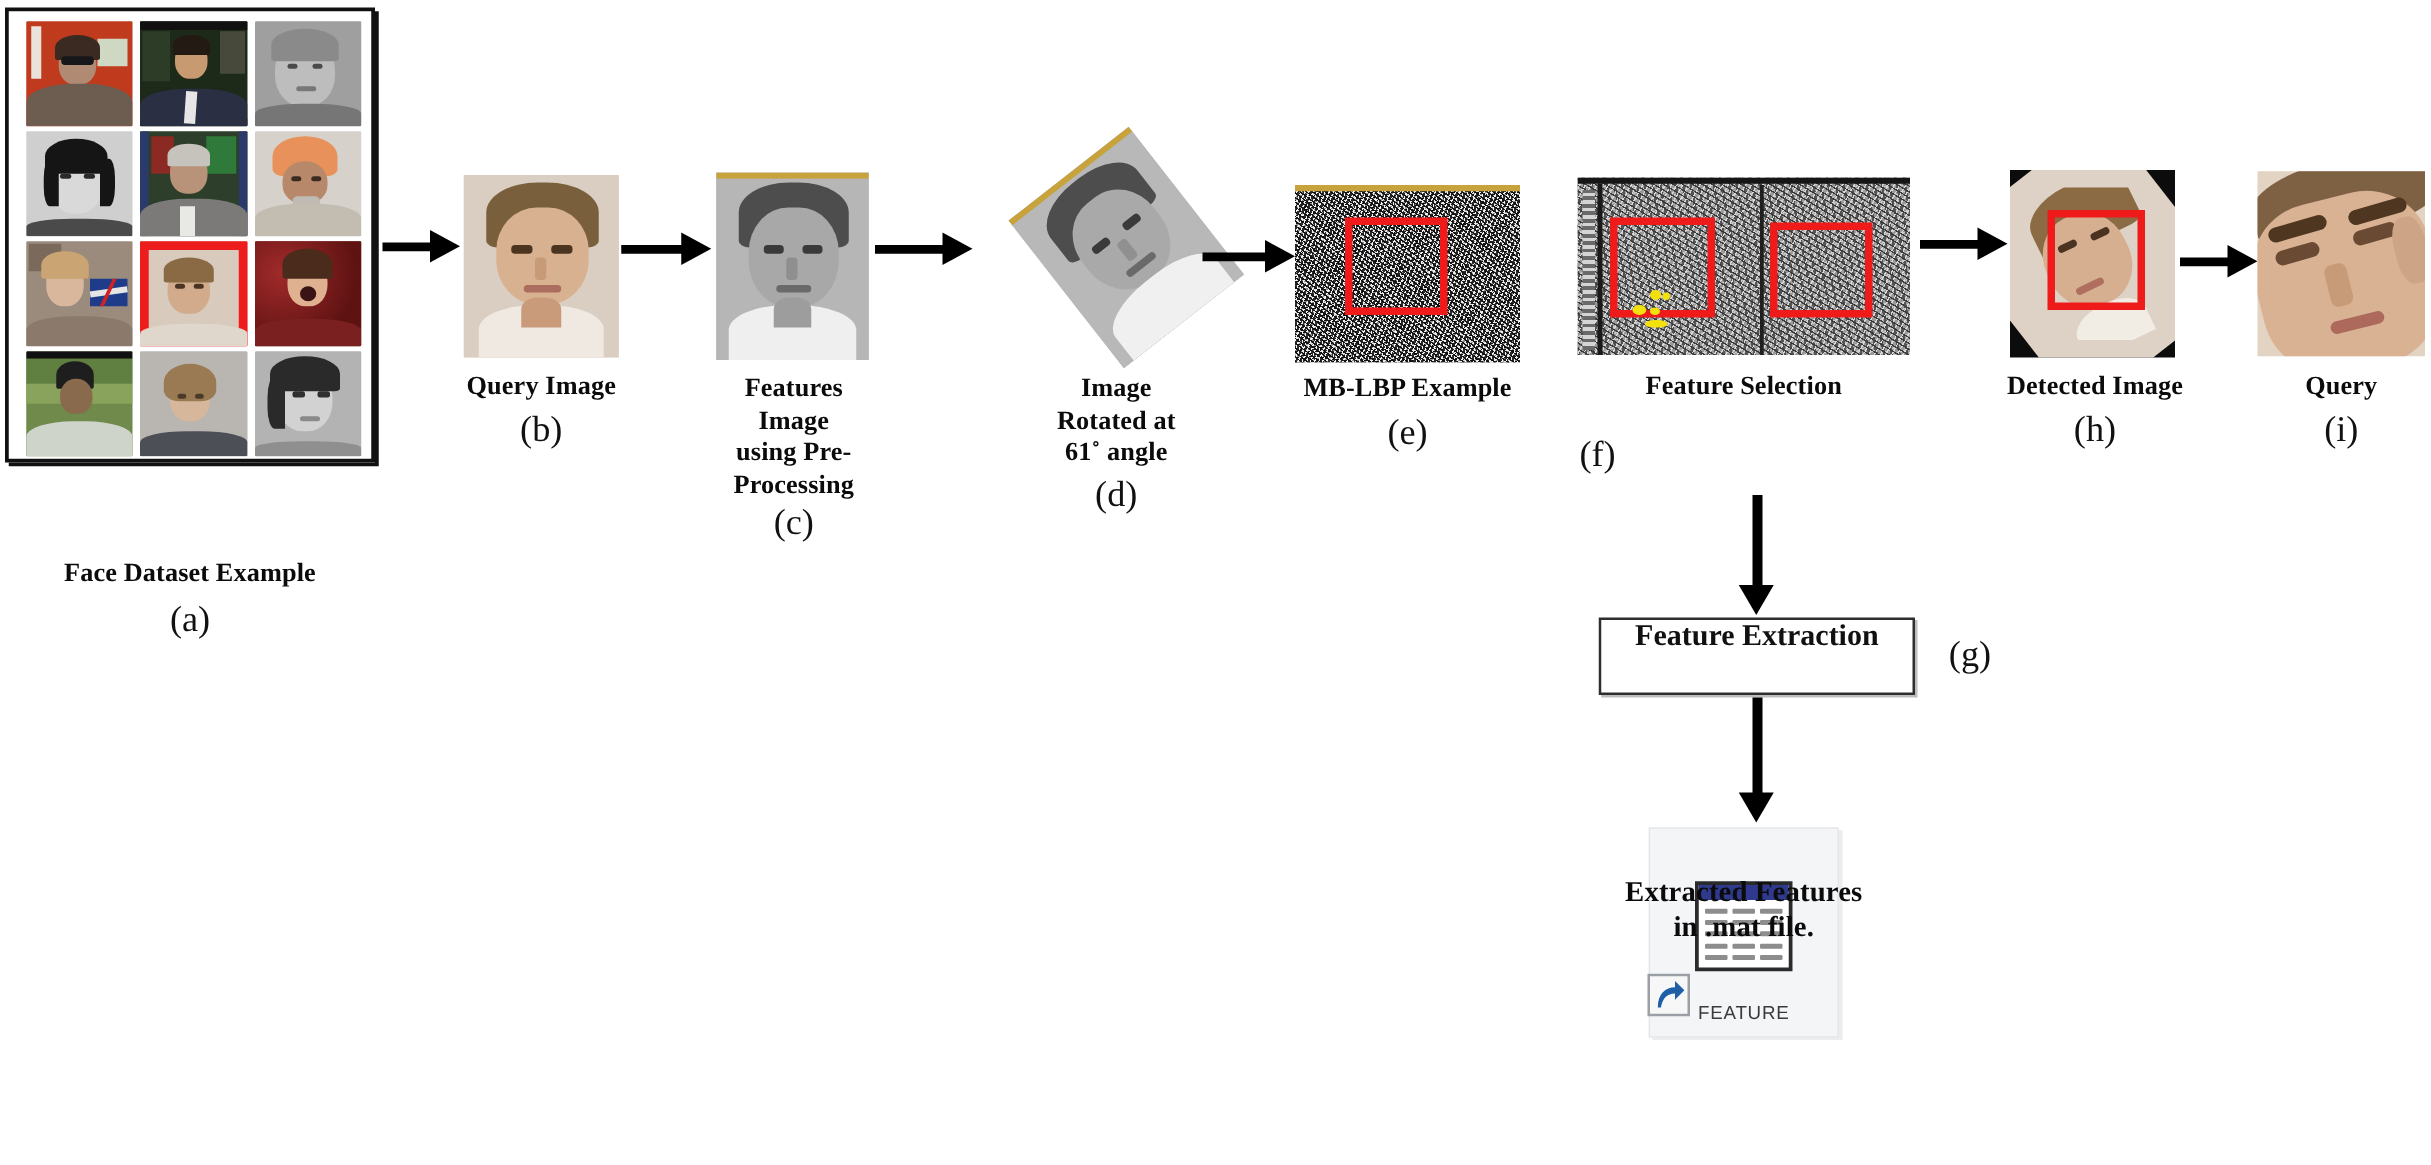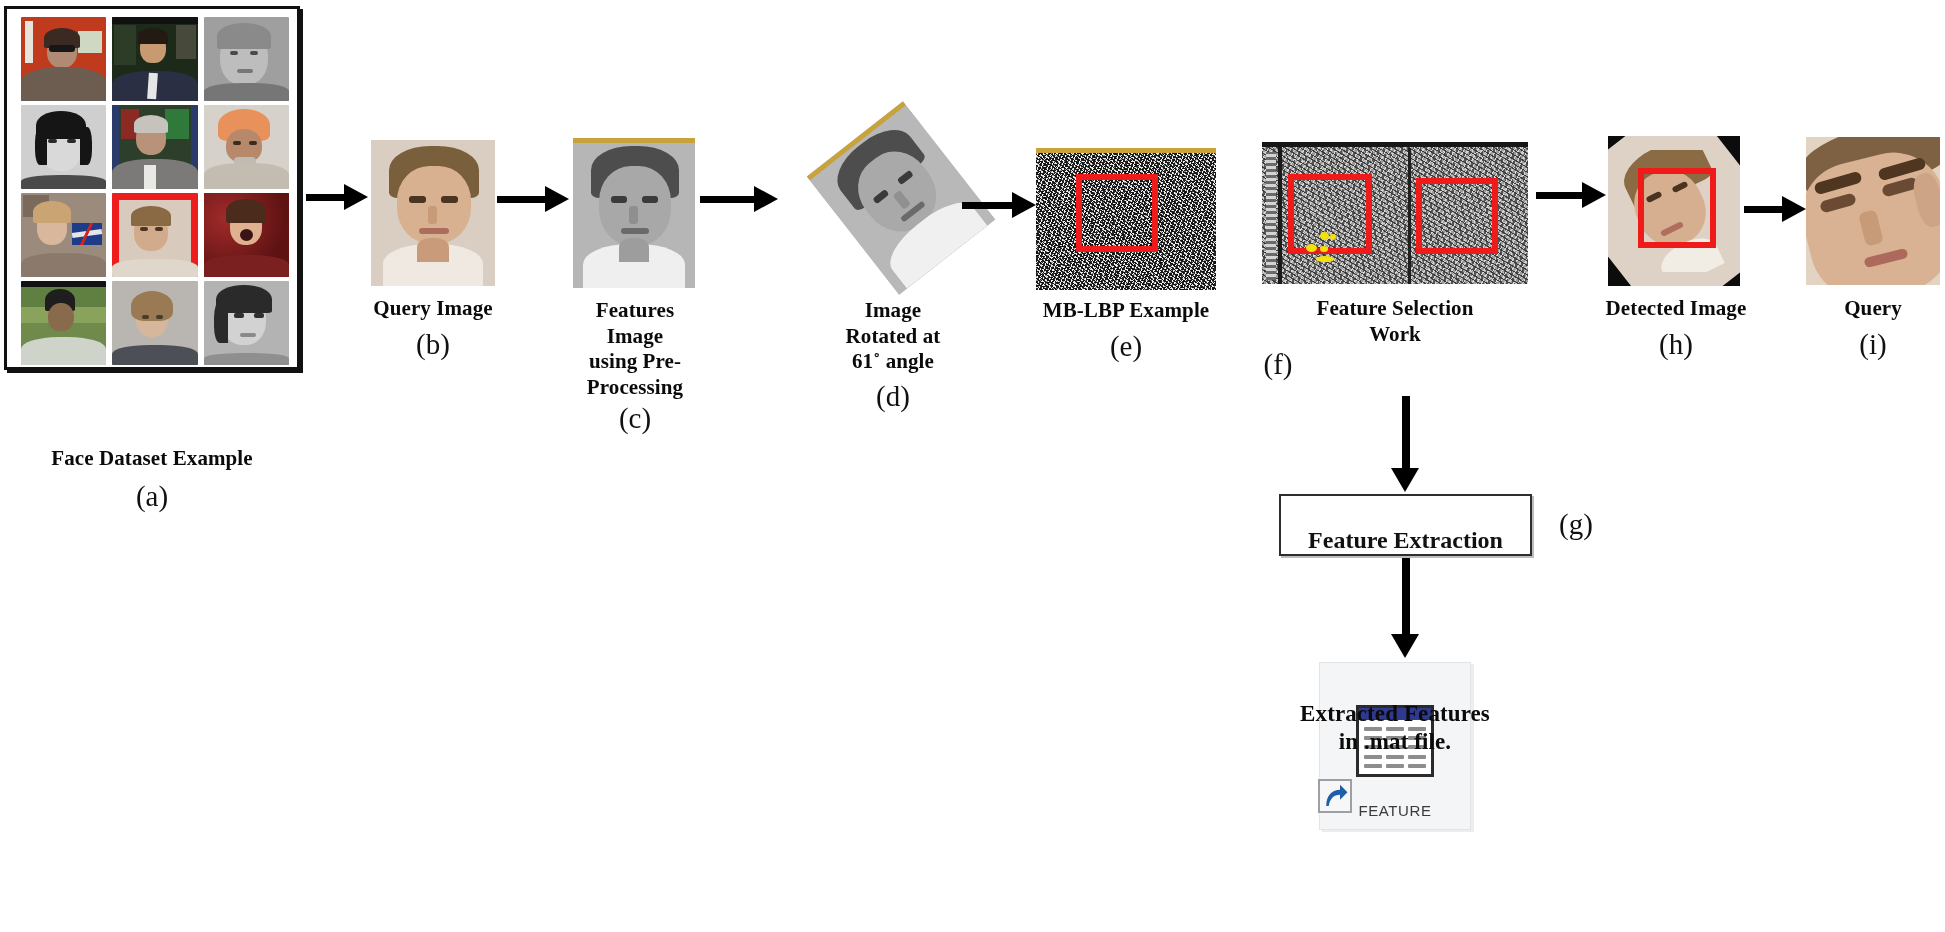--- a/index.html
+++ b/index.html
@@ -70,21 +70,21 @@
       repeating-linear-gradient(119deg,#d8d8d8 0 1px,transparent 1px 4px),
       repeating-linear-gradient(79deg,#545454 0 2px,transparent 2px 6px),
       repeating-linear-gradient(155deg,#c9c9c9 0 1px,transparent 1px 5px);
   }
   .redbox{position:absolute;border:6px solid #ef1b1b;box-sizing:border-box;}
   .topstrip{position:absolute;left:0;right:0;top:0;height:5px;background:#c8a33c;}
   
   #feature-extraction-box{
     position:absolute;left:1279px;top:494px;width:253px;height:62px;
     border:2px solid #2e2e2e;background:#fff;box-sizing:border-box;
-    display:flex;align-items:flex-end;justify-content:center;
+    display:flex;align-items:flex-start;justify-content:center;
     font-family:"Liberation Serif", serif;font-weight:bold;font-size:24px;color:#111;
     box-shadow:2px 2px 0 #bdbdbd;
   }
   
   #mat-file-icon{
     position:absolute;left:1319px;top:662px;width:152px;height:168px;
     background:#f4f5f7;border:1px solid #e3e4e6;box-sizing:border-box;
     box-shadow:3px 2px 0 #eceded;
   }
   #mat-sheet{
@@ -350,21 +350,20 @@
   <div style="position:absolute;left:44px;top:90px;width:56px;height:36px;">
     <div style="position:absolute;left:14px;top:0;width:9px;height:8px;background:#f2e10c;border-radius:50%"></div>
     <div style="position:absolute;left:24px;top:2px;width:6px;height:6px;background:#f2e10c;border-radius:50%"></div>
     <div style="position:absolute;left:0px;top:12px;width:11px;height:8px;background:#f2e10c;border-radius:50%"></div>
     <div style="position:absolute;left:14px;top:14px;width:8px;height:6px;background:#f2e10c;border-radius:50%"></div>
     <div style="position:absolute;left:10px;top:24px;width:18px;height:6px;background:#f2e10c;border-radius:50% 50% 40% 40%"></div>
   </div>
 </div>
 <div class="cap" style="left:1240px;top:296px;width:310px;">
   <div>Feature Selection</div>
-  <div>Work</div>
 </div>
 <div class="tag" style="left:1228px;top:350px;width:100px;">(f)</div>
 
 <div class="arrow-h" style="left:1536px;top:188px;width:70px;">
   <div class="shaft" style="width:48px;"></div>
     <div class="head"></div>
 </div>
 
 <div class="arrow-v" style="left:1398px;top:396px;height:96px;">
   <div class="shaft" style="height:74px;"></div>

